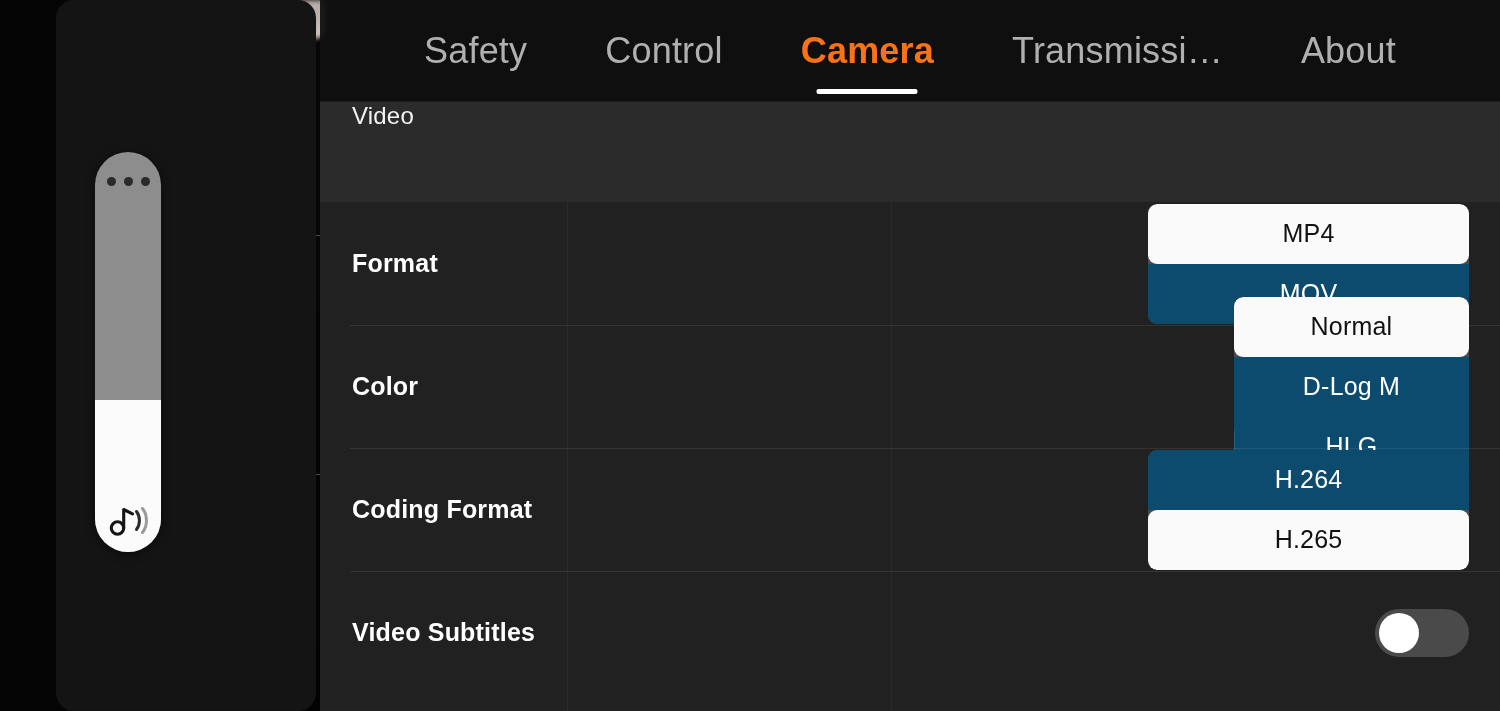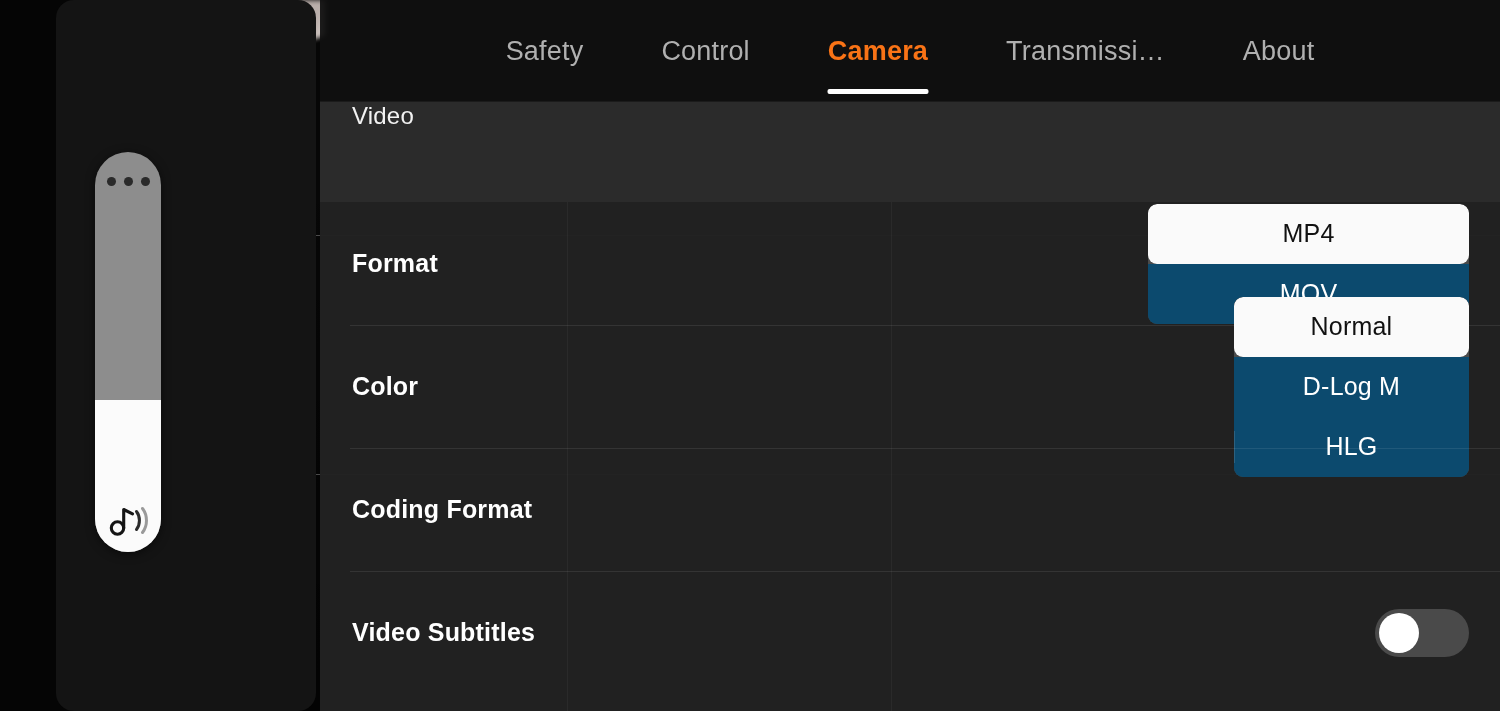--- a/index.html
+++ b/index.html
@@ -83,21 +83,21 @@
             width:94px; height:48px; border-radius:24px; background:#4a4a4a; }
   .toggle .knob { position:absolute; top:4px; left:4px; width:40px; height:40px;
                   border-radius:50%; background:#ffffff; }
 
   
   .tabbar { position:absolute; left:320px; top:0; width:1180px; height:102px;
             background:rgba(16,16,16,.94); display:flex; align-items:center;
             justify-content:center; }
   .tabs { display:flex; align-items:center; }
   .tab { position:relative; padding:0 39px; height:102px; display:flex; align-items:center;
-         justify-content:center; font-size:27px; color:#b0b0b0; letter-spacing:.2px;
+         justify-content:center; font-size:36px; color:#b0b0b0; letter-spacing:.2px;
          white-space:nowrap; }
   .tab.active { color:#f97316; font-weight:bold; }
   .tab.active::after { content:""; position:absolute; left:50%; transform:translateX(-50%);
                        bottom:8px; width:101px; height:5px; background:#ffffff; border-radius:2px; }
   .tabbar-sep { position:absolute; left:0; right:0; bottom:0; height:1px; background:rgba(255,255,255,.05); }
 </style>
 </head>
 <body>
 
 <div id="root">
@@ -154,20 +154,24 @@
         <span class="row-label">Color</span>
         <div class="seg three">
           <div class="seg-item sel">Normal</div>
           <div class="seg-item">D-Log M</div>
           <div class="seg-item">HLG</div>
         </div>
       </div>
 
       <div class="row">
         <span class="row-label">Coding Format</span>
+        <div class="seg two">
+          <div class="seg-item">H.264</div>
+          <div class="seg-item sel">H.265</div>
+        </div>
       </div>
 
       <div class="row">
         <span class="row-label">Video Subtitles</span>
         <div class="toggle">
           <div class="knob"></div>
         </div>
       </div>
 
     </div>

